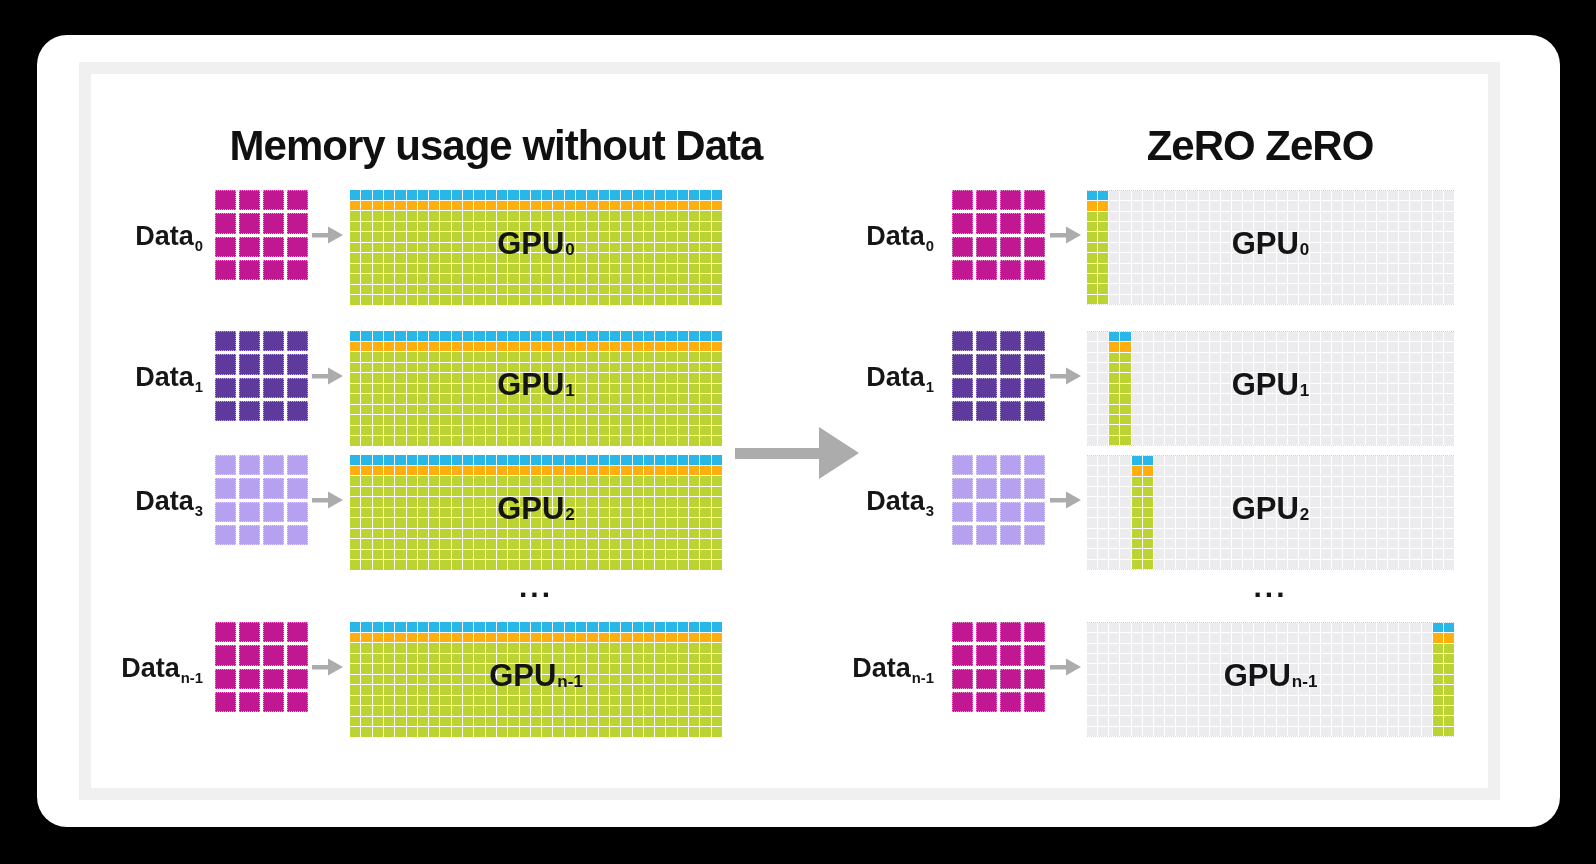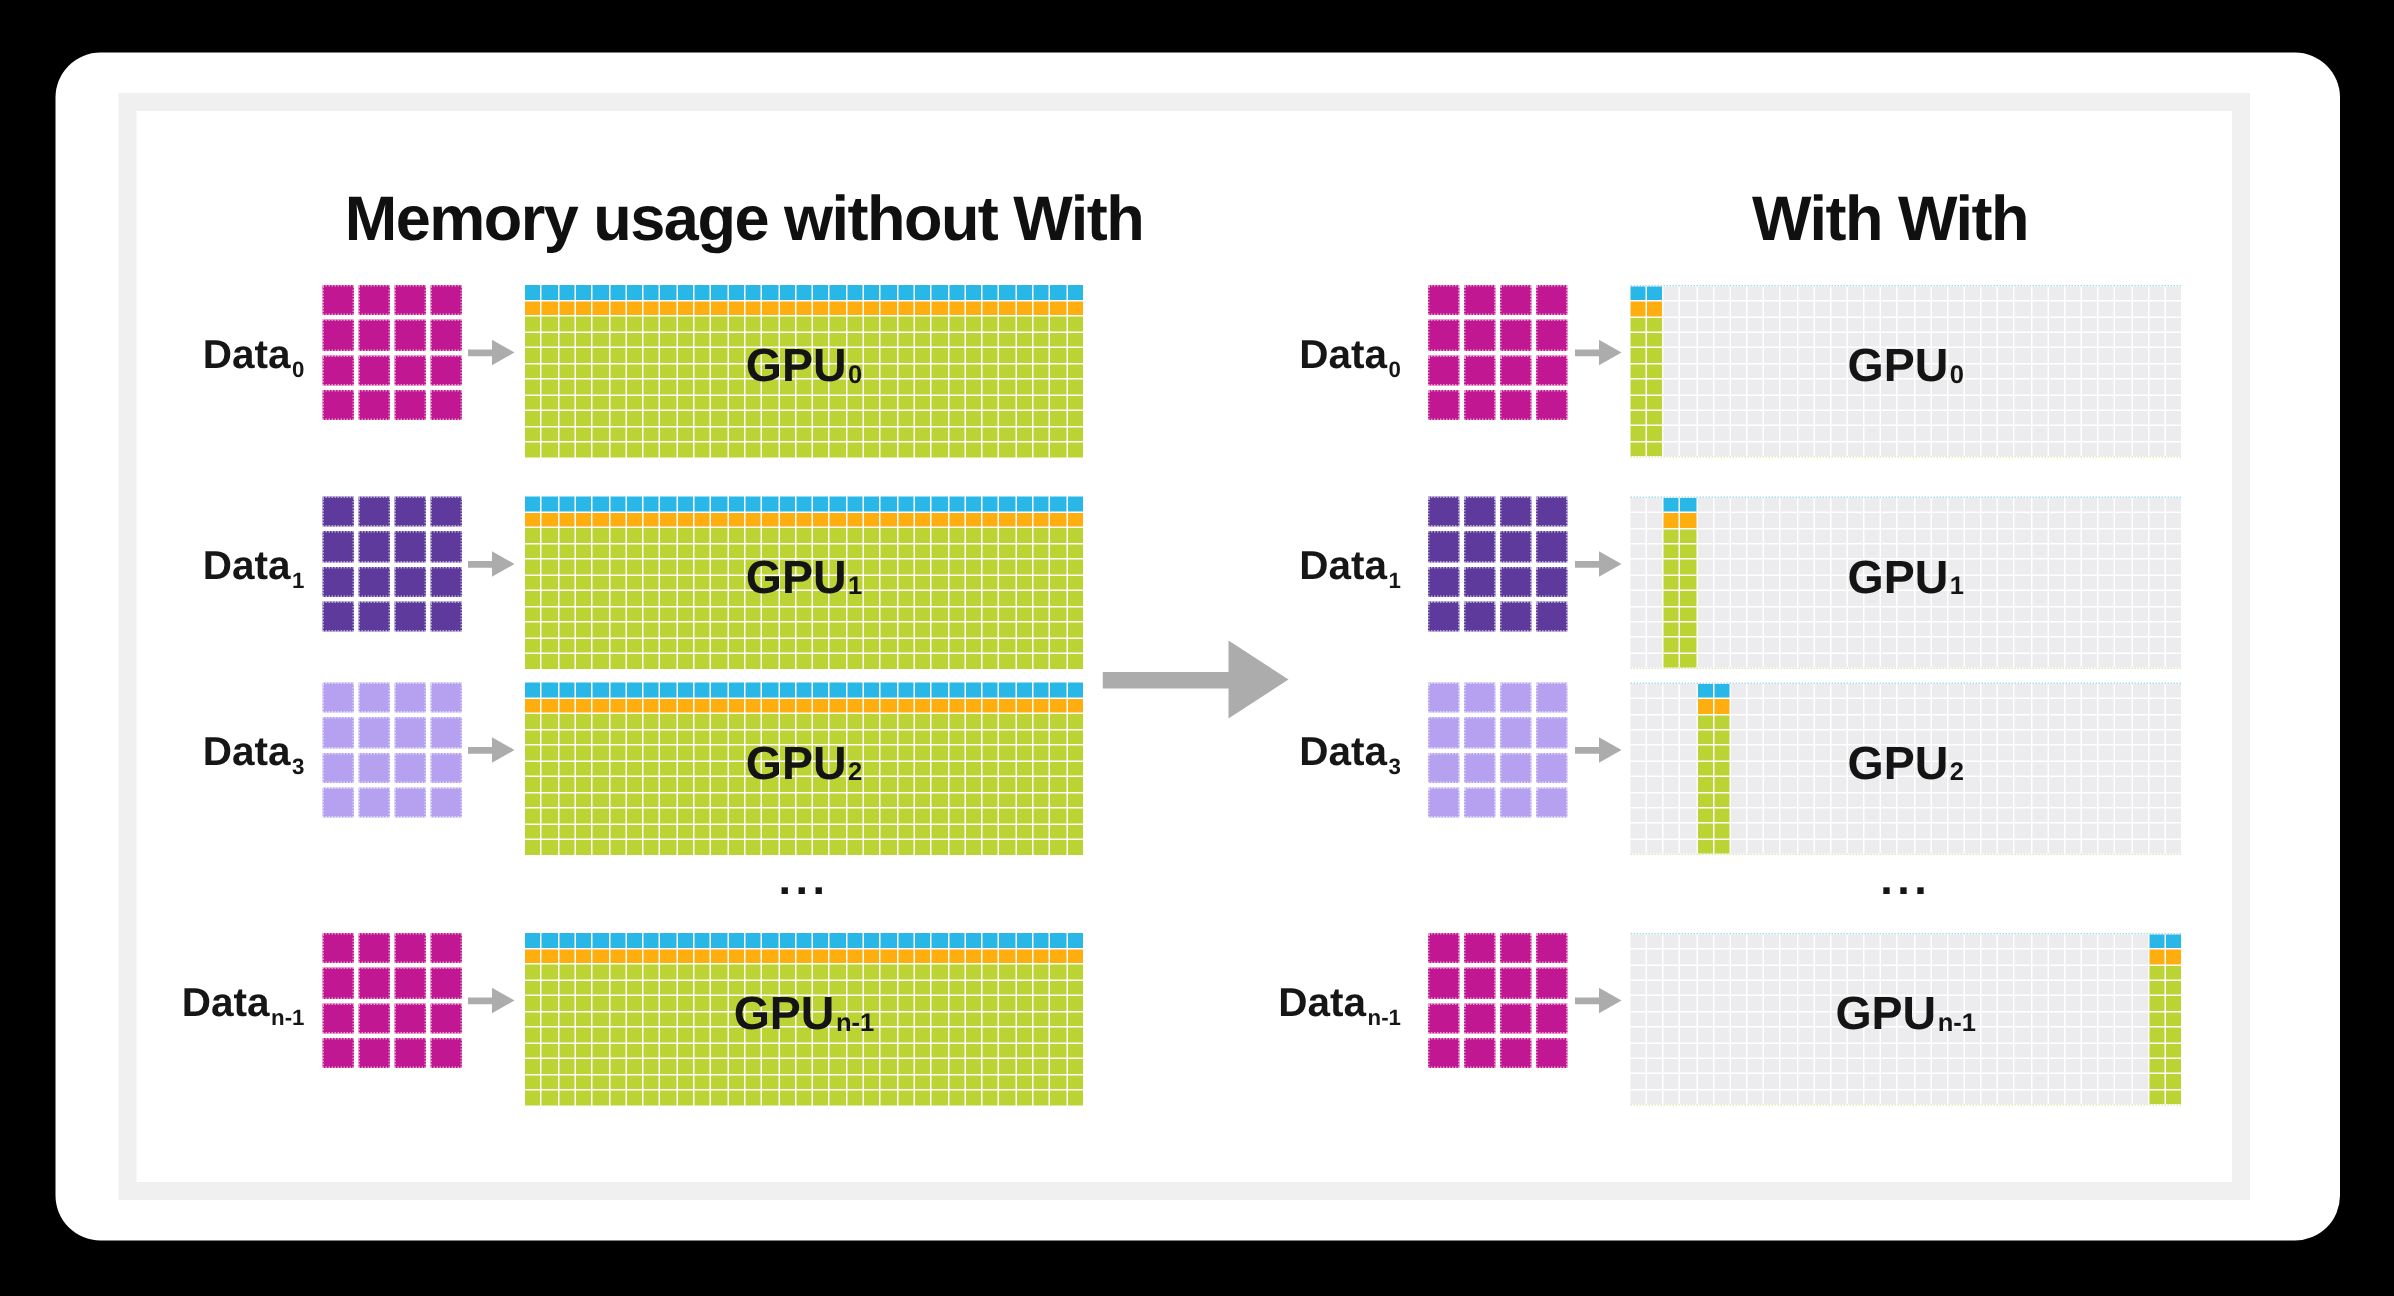--- a/index.html
+++ b/index.html
@@ -57,22 +57,22 @@
   }
   .small-arrow, .big-arrow { position:absolute; }
 </style>
 </head>
 <body>
 
 <div class="card"></div>
 <div class="frame"></div>
 
 <div id="diagram">
-  <div class="panel-title" id="title-left">Memory usage without With</div>
-  <div class="panel-title" id="title-right">With With</div>
+  <div class="panel-title" id="title-left">Memory usage without Data</div>
+  <div class="panel-title" id="title-right">ZeRO ZeRO</div>
 
   <div class="ellipsis" style="left:350px;width:372px;">...</div>
   <div class="ellipsis" style="left:1087px;width:367px;">...</div>
 
   <svg class="big-arrow" style="left:735px;top:425px;" width="126" height="56">
     <rect x="0" y="23" width="88" height="11" fill="#ACACAC"></rect>
     <polygon points="84,2 124,28 84,54" fill="#ACACAC"></polygon>
   </svg>
 
   <div id="rows-root">

